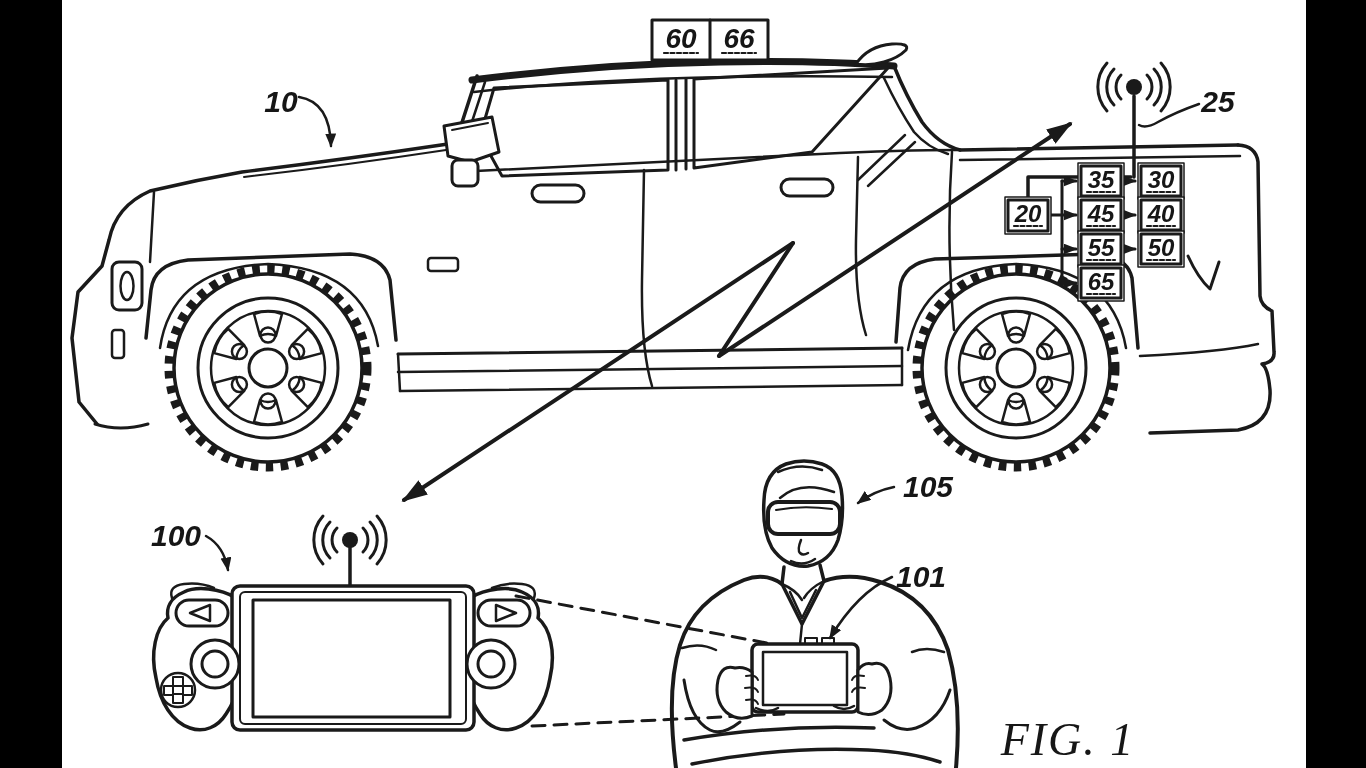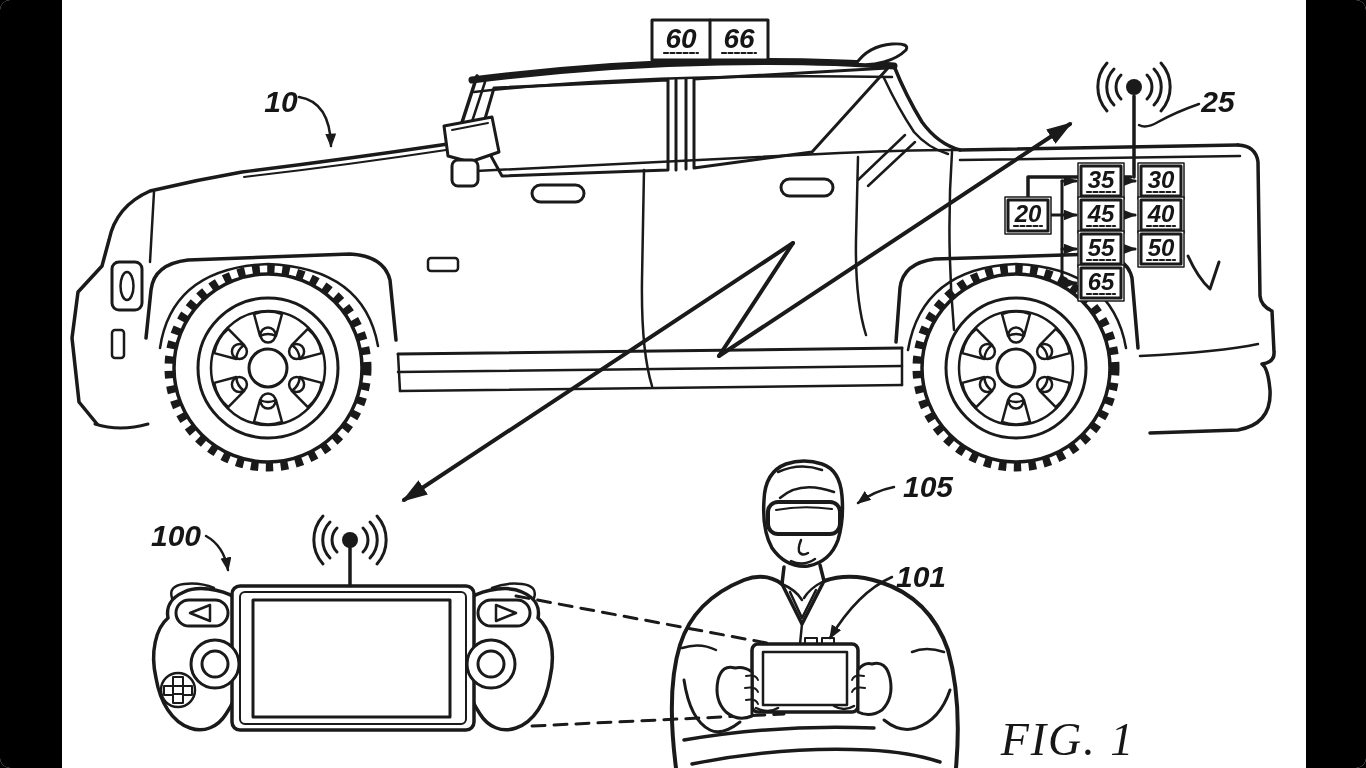--- a/index.html
+++ b/index.html
@@ -1,17 +1,17 @@
 <!DOCTYPE html>
 <html><head>
 <meta charset="utf-8">
 <title>Patent Figure</title>
 <style>
   html,body{margin:0;padding:0;background:#000;}
-  .stage{position:relative;width:1366px;height:768px;background:#ffffff;overflow:hidden;border-radius:10px;}
+  .stage{position:relative;width:1366px;height:768px;background:#ffffff;overflow:hidden;}
   svg{display:block}
   .s{stroke:#1a1a1a;fill:none;stroke-linecap:round;stroke-linejoin:round;}
   .wfill{fill:#ffffff;}
   .ref{font:italic 700 30px "Liberation Sans", sans-serif;fill:#161616;}
   .mod{font:italic 700 28px "Liberation Sans", sans-serif;fill:#161616;}
   .bx{font:italic 700 24px "Liberation Sans", sans-serif;fill:#161616;}
   .fig{font:italic 400 46px "Liberation Serif", serif;fill:#161616;letter-spacing:2px;}
   text{text-anchor:middle;}
 </style>
 </head>

